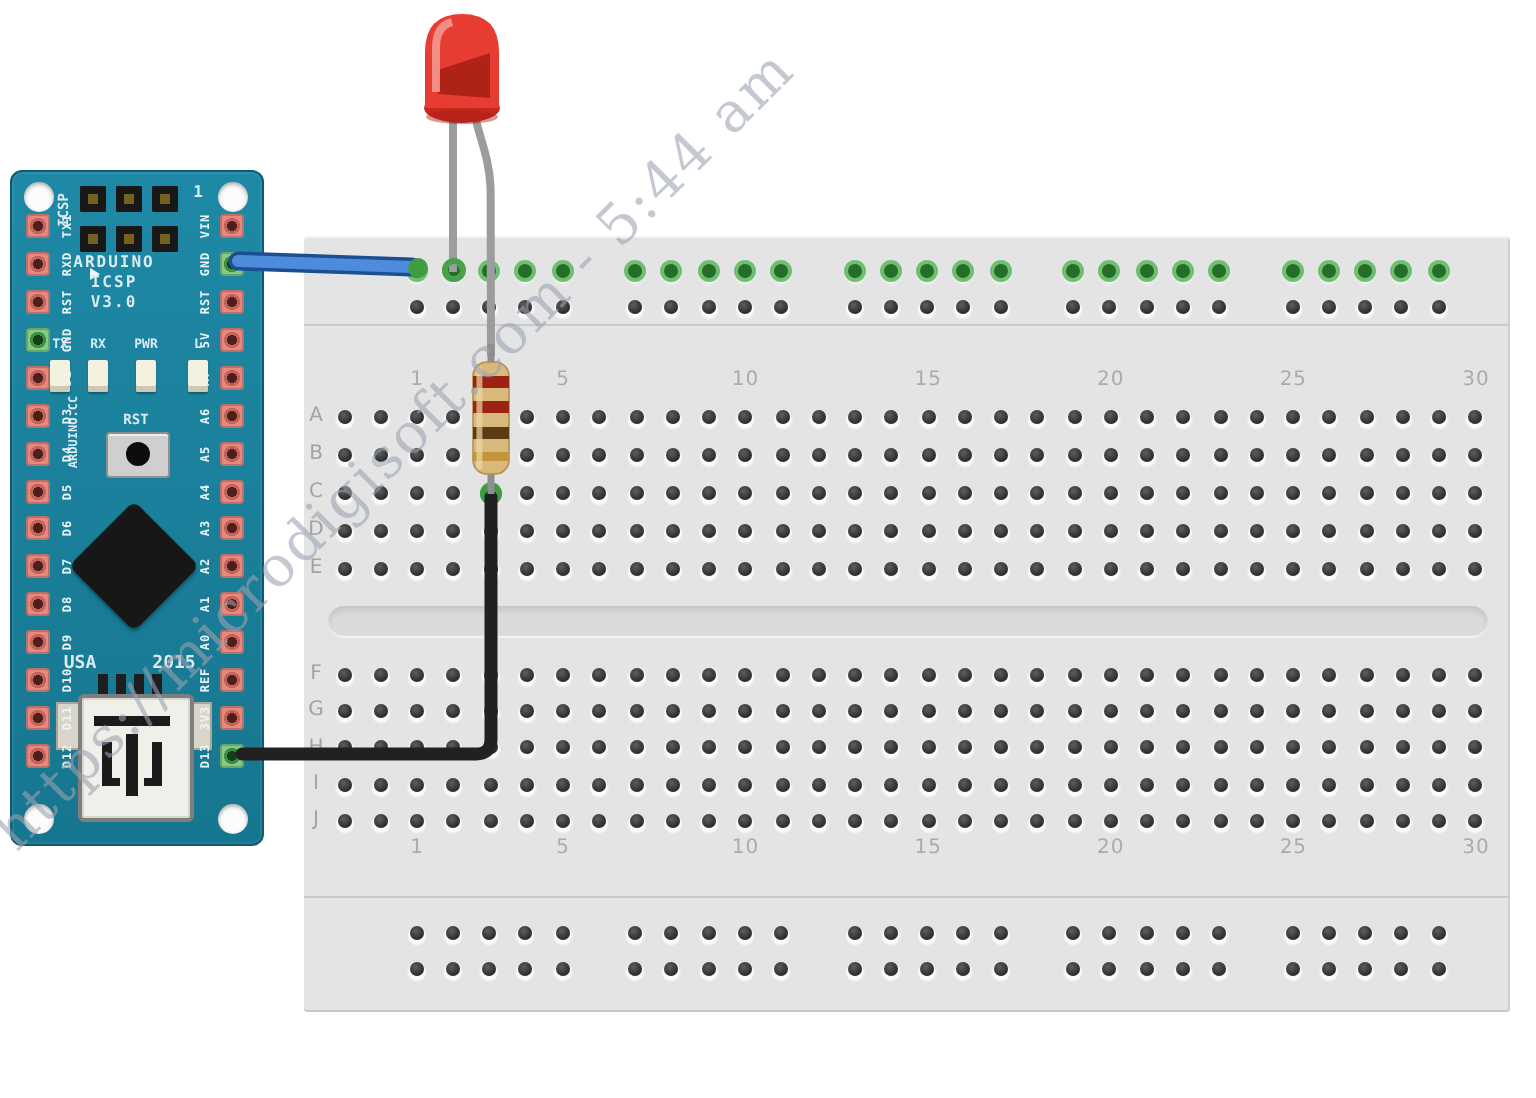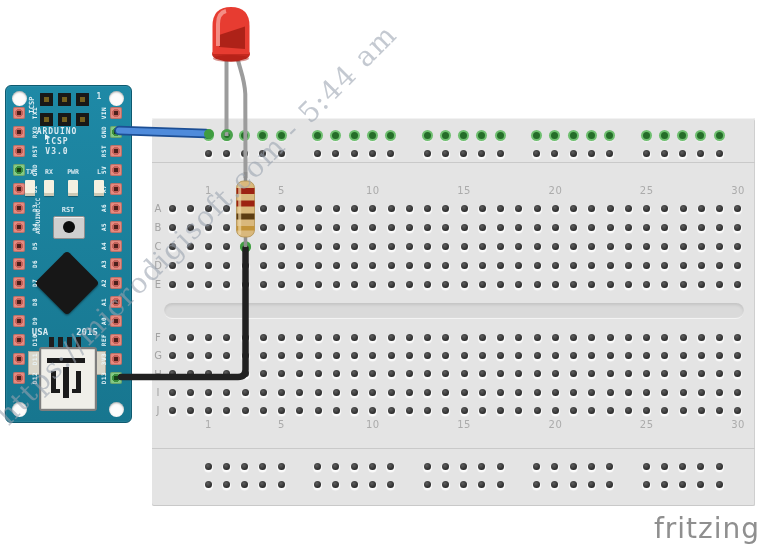--- a/index.html
+++ b/index.html
@@ -659,15 +659,14 @@
       <path d="M245.5 172 V247" stroke="#8f8f8f" stroke-width="3.5" fill="none"></path>
       <rect x="236.5" y="181" width="18" height="56" rx="7" fill="#d9b87c" stroke="#b08f4e" stroke-width="0.8"></rect>
       <rect x="236.5" y="188" width="18" height="6" fill="#9c2212"></rect>
       <rect x="236.5" y="200.5" width="18" height="6" fill="#9c2212"></rect>
       <rect x="236.5" y="213.5" width="18" height="6" fill="#5c3d13"></rect>
       <rect x="236.5" y="226" width="18" height="4.5" fill="#c3943a"></rect>
       <rect x="238.2" y="183" width="3" height="52" rx="1.5" fill="#eed7a6" opacity="0.7"></rect>
     </g>
   </svg>
 
-  <div id="logo">fritzing</div>
   <div id="watermark">https://microdigisoft.com - 5:44 am</div>
 </div>
 
 </body></html>

